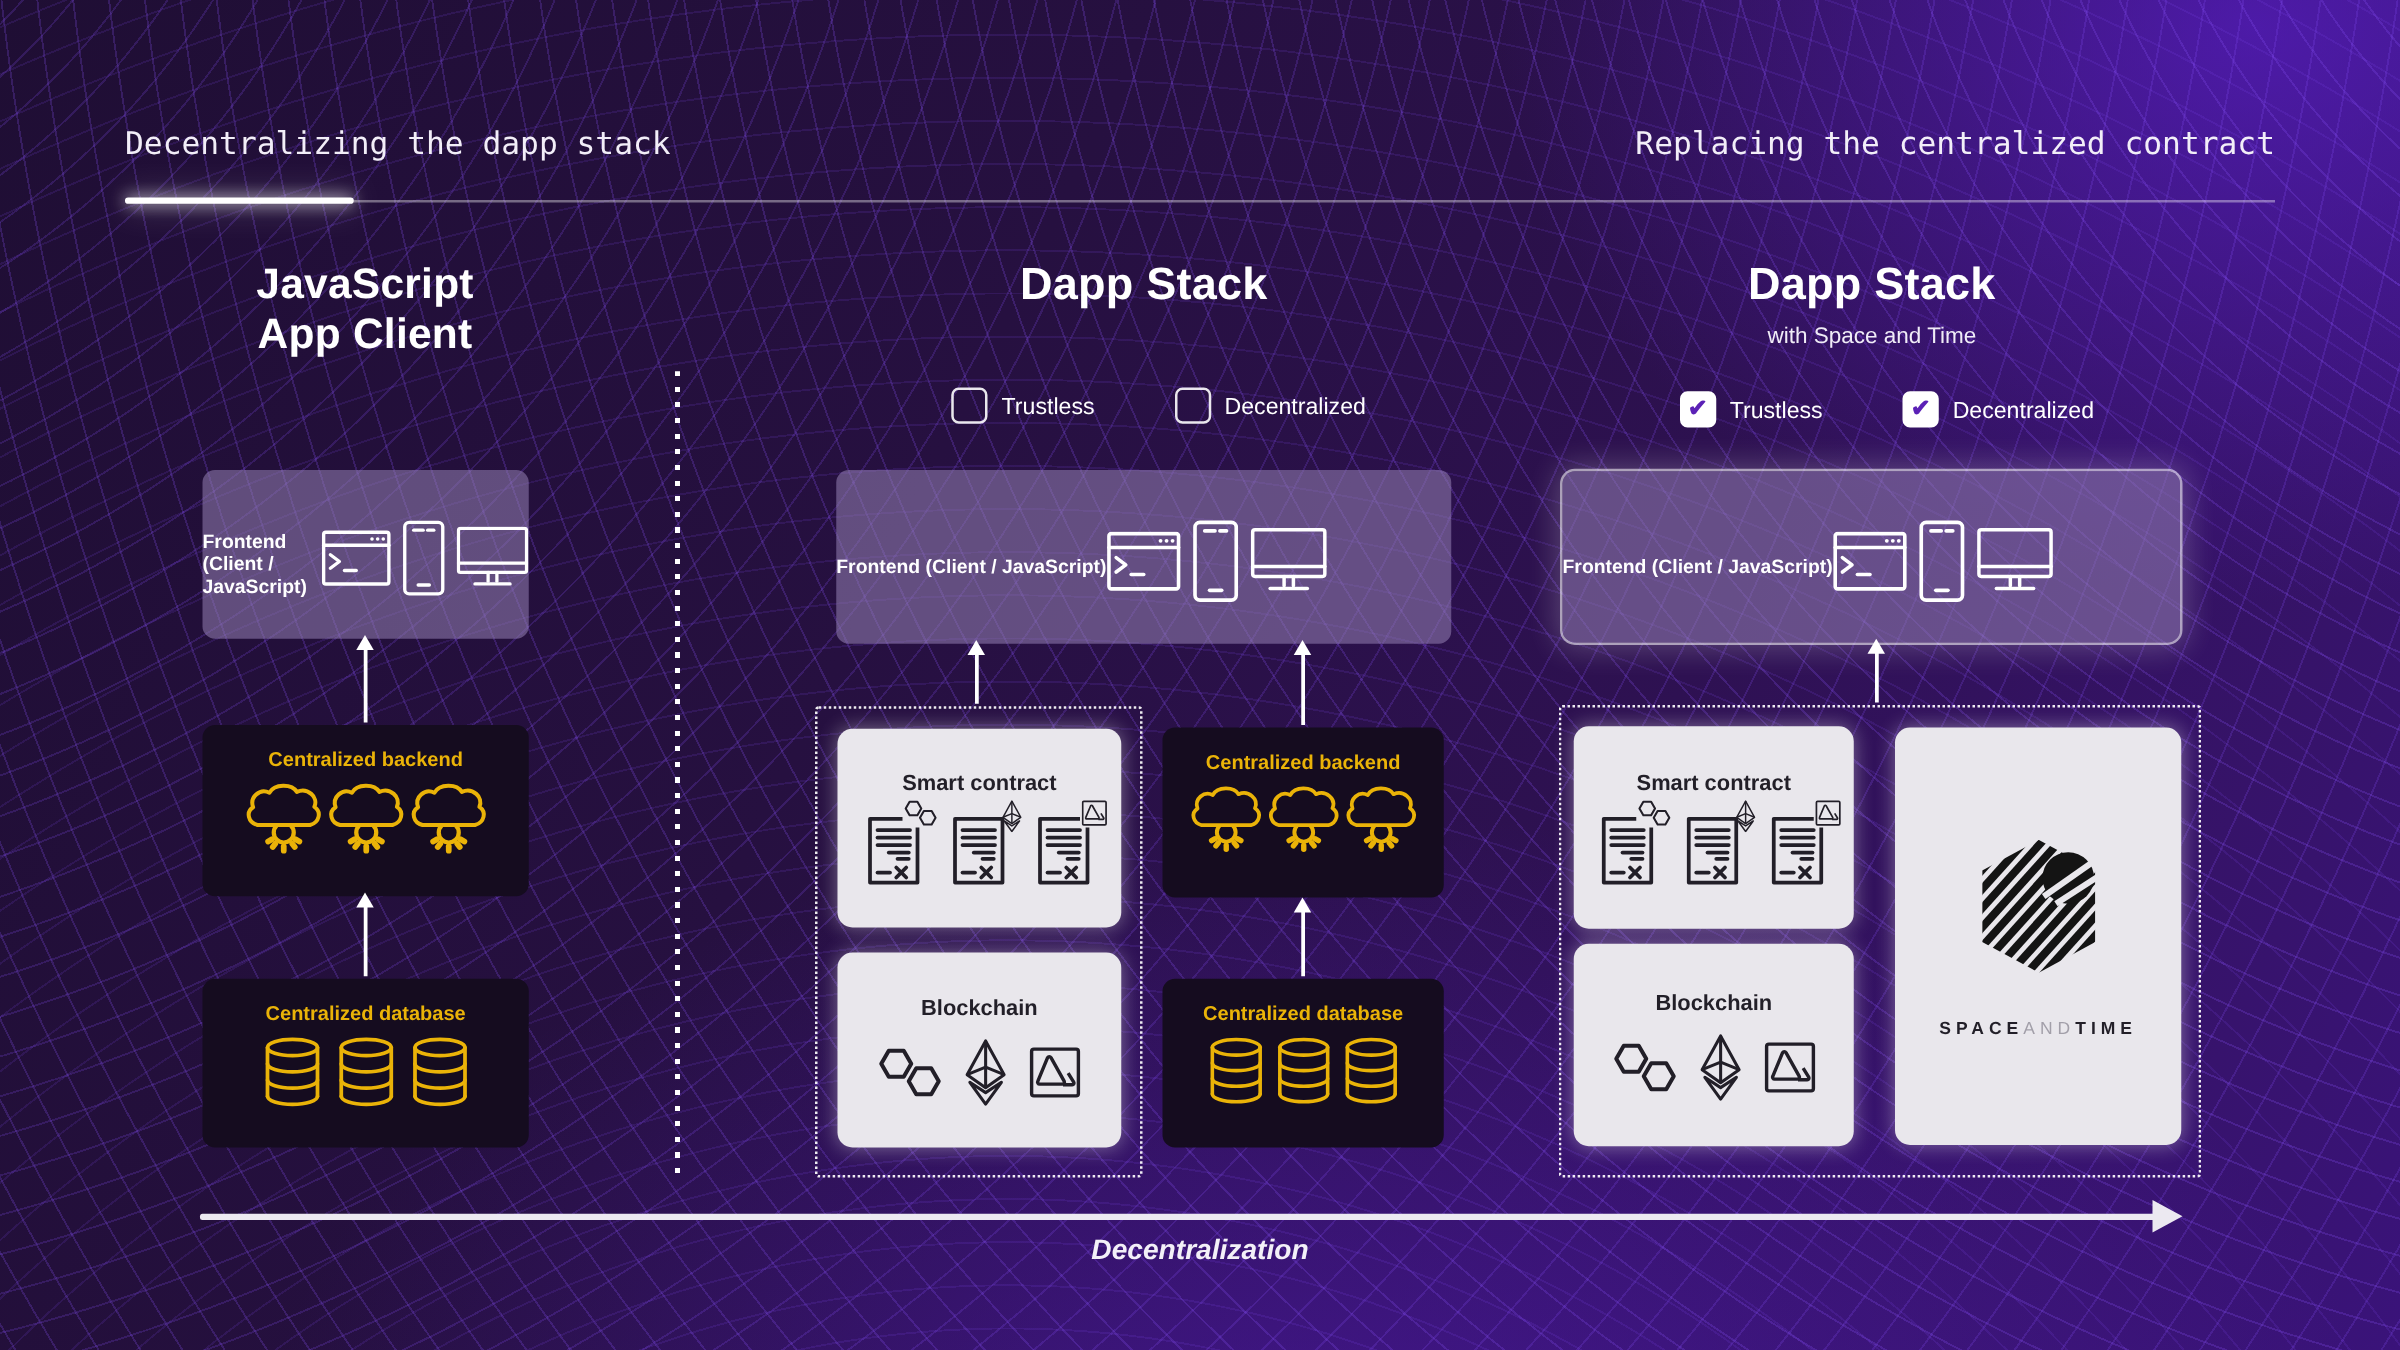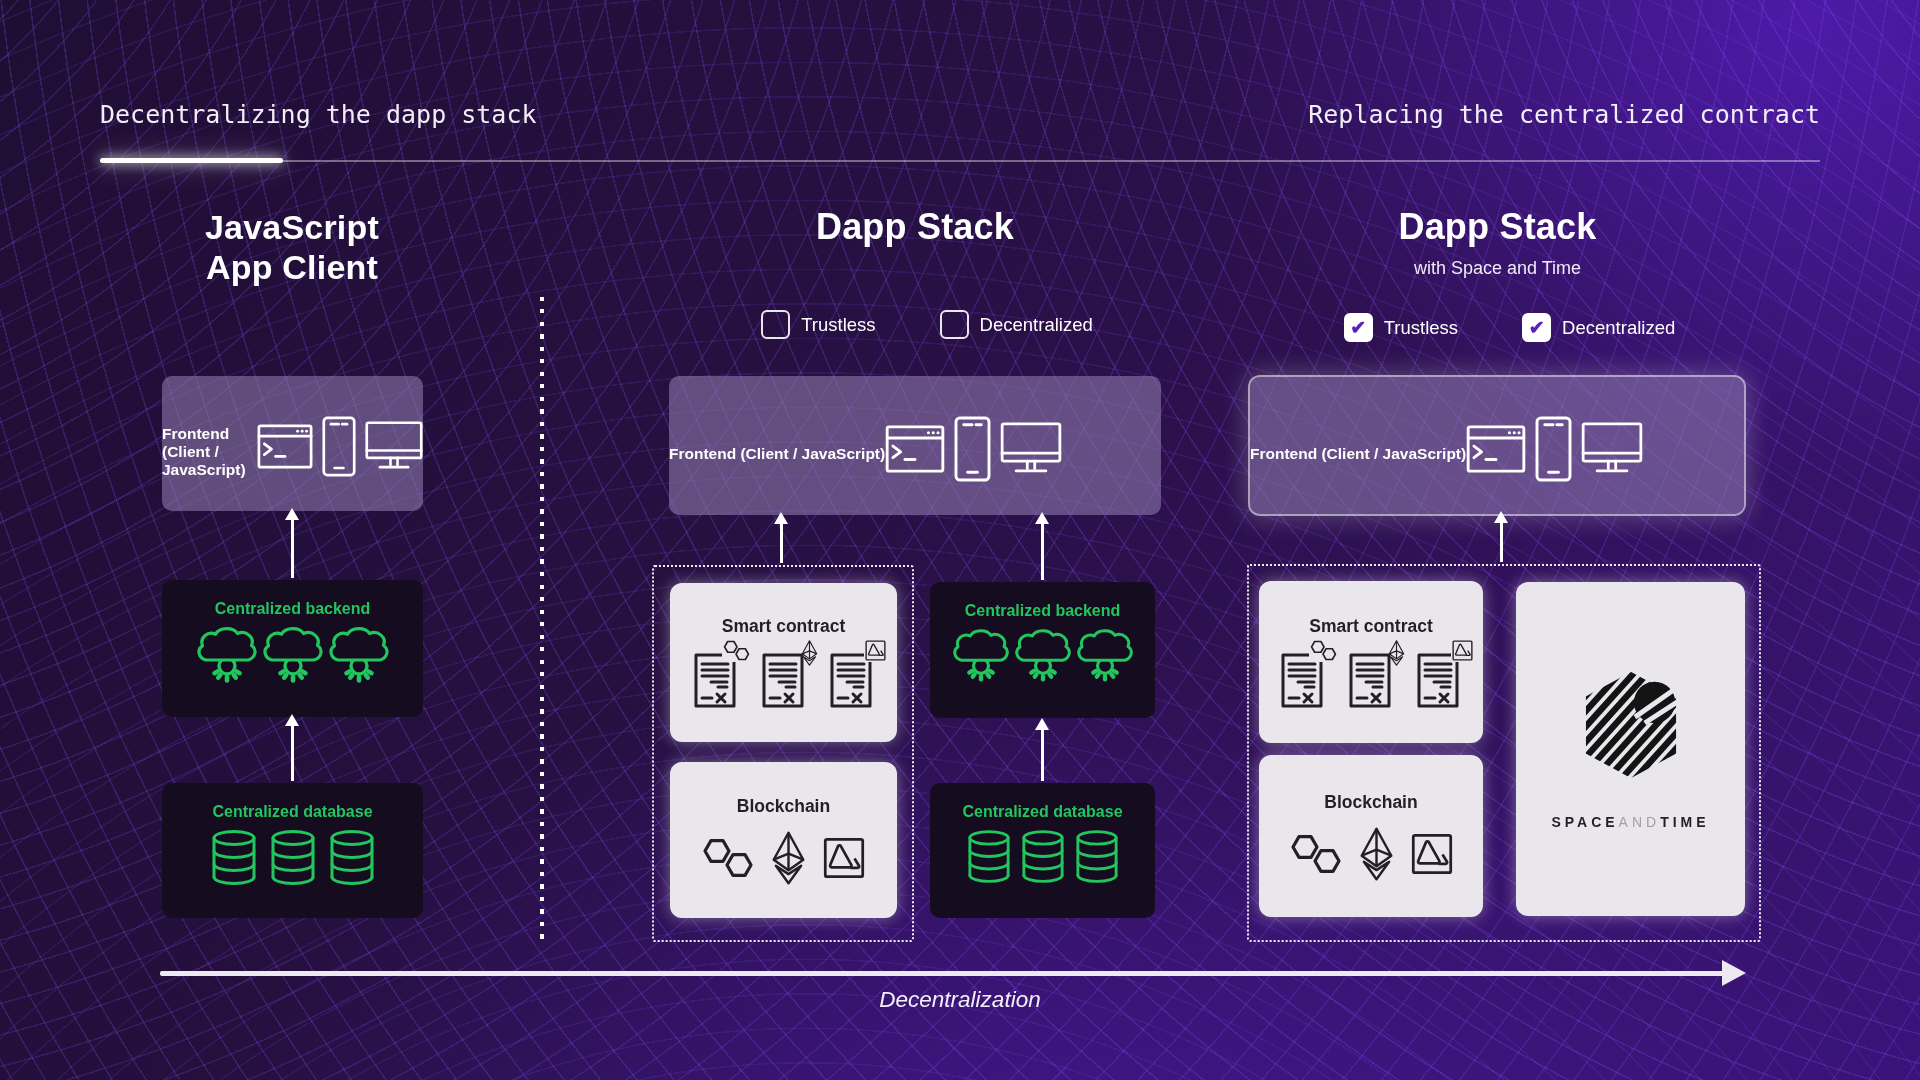--- a/index.html
+++ b/index.html
@@ -36,39 +36,39 @@
     box-sizing:border-box;display:flex;align-items:center;justify-content:center;background:transparent;cursor:pointer;}
   .checkbox.checked{background:#fff;border-color:#fff;}
   .checkbox.checked::after{content:"\2714";color:#5b21b6;font-size:19px;font-weight:bold;line-height:1;}
   .cblabel{font-size:18.5px;color:#fff;}
   
   .frontend-box{background:rgba(150,130,180,.55);border-radius:10px;
     display:flex;flex-direction:row;align-items:center;}
   .frontend-box.glow{box-shadow:0 0 0 2px rgba(255,255,255,.55),0 0 24px 5px rgba(255,255,255,.22);}
   .frontend-label{font-size:15.5px;font-weight:bold;margin-top:17px;color:#fff;}
   .device-row{display:flex;align-items:center;gap:9px;margin-top:6px;}
-  .dark-box{background:#150c1f;border-radius:10px;display:flex;flex-direction:column;align-items:center;color:#22c55e;}
+  .dark-box{background:#150c1f;border-radius:10px;display:flex;flex-direction:column;align-items:center;color:#eab308;}
   .dark-label{font-size:16px;font-weight:bold;margin-top:20px;}
   .dark-icons{display:flex;align-items:center;margin-top:8px;}
   .light-box{background:#e9e7ec;border-radius:12px;color:#221f28;
     display:flex;flex-direction:column;align-items:center;justify-content:center;
     box-shadow:0 0 16px rgba(255,255,255,.38);}
   .light-label{font-size:17.5px;font-weight:bold;}
   .light-icons{display:flex;align-items:flex-end;margin-top:14px;}
   
   .dotted-frame{border:2.5px dotted rgba(255,255,255,.92);border-radius:3px;}
   .vdivider{width:3.5px;background-image:repeating-linear-gradient(to bottom,#fff 0 4px,transparent 4px 12.5px);}
   
   .arrow-v{width:3px;background:#fff;}
   .arrow-v::before{content:"";position:absolute;top:-9px;left:-6px;width:0;height:0;
     border-left:7.5px solid transparent;border-right:7.5px solid transparent;border-bottom:12px solid #fff;}
   .axis-shaft{left:160px;top:971px;width:1566px;height:5px;background:#ece9f1;border-radius:2px;}
   .axis-head{left:1722px;top:960px;width:0;height:0;border-top:13.5px solid transparent;
     border-bottom:13.5px solid transparent;border-left:24px solid #ece9f1;}
-  .axis-label{left:0;top:987px;width:1920px;text-align:center;font-size:22.5px;font-weight:normal;font-style:italic;color:#f3f0f8;}
+  .axis-label{left:0;top:987px;width:1920px;text-align:center;font-size:22.5px;font-weight:bold;font-style:italic;color:#f3f0f8;}
   
   .doc{position:relative;width:46px;height:58px;color:#221f28;}
   .doc .badge{position:absolute;top:-12px;right:-12px;background:#e9e7ec;border-radius:4px;padding:1px;line-height:0;}
   
   .sxt-box{display:flex;flex-direction:column;align-items:center;}
   .sxt-logo{margin-top:84px;}
   .wordmark{margin-top:30px;font-size:14px;font-weight:bold;letter-spacing:4px;white-space:nowrap;}
   .wordmark .dim{color:#a29fa9;font-weight:normal;}
   svg{display:block;}
 </style>

